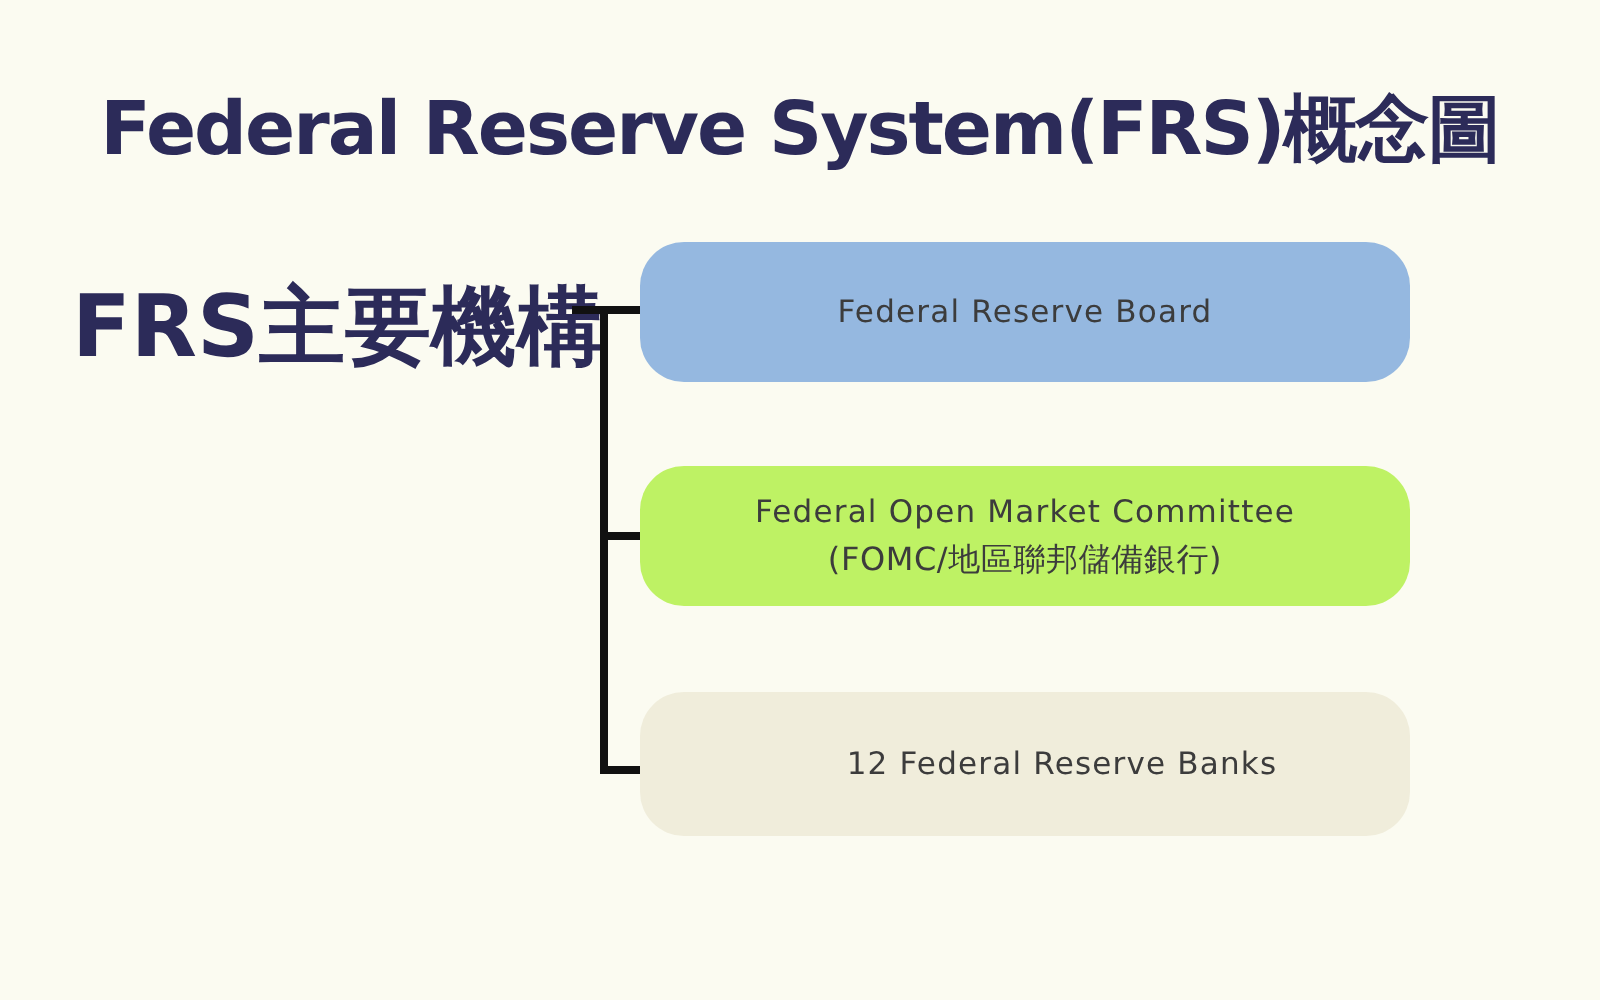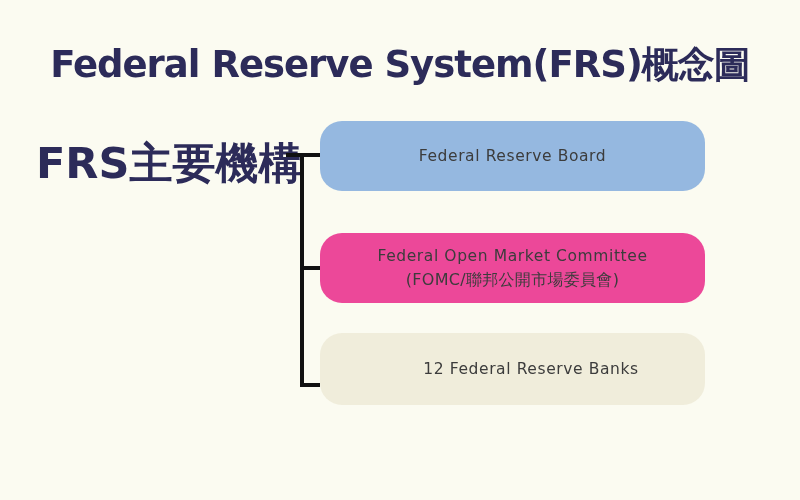--- a/index.html
+++ b/index.html
@@ -54,21 +54,21 @@
     display:flex;
     flex-direction:column;
     justify-content:center;
     align-items:center;
     gap:2px;
     color:var(--node-text);
     text-align:right;
   }
   .node-1{top:121px;height:70px;}
   .node-2{top:233px;height:70px;}
-  .node-3{top:333px;height:72px;padding-left:37px;}
+  .node-3{top:346px;height:72px;padding-left:37px;}
   .node-line1{
     font-size:15.5px;
     letter-spacing:0.6px;
     line-height:21px;
   }
   .node-line2{
     font-size:16px;
     letter-spacing:0.3px;
     line-height:22px;
   }
@@ -84,22 +84,22 @@
 
   <div class="connector branch-top"></div>
   <div class="connector trunk"></div>
   <div class="connector branch-mid"></div>
   <div class="connector branch-bottom"></div>
 
   <div class="node node-1" style="background: rgb(149, 184, 224);">
     <div class="node-line1">Federal Reserve Board</div>
   </div>
 
-  <div class="node node-2" style="background: #ec4899;">
+  <div class="node node-2" style="background: #bef264;">
     <div class="node-line1">Federal Open Market Committee</div>
-    <div class="node-line2">(FOMC/聯邦公開市場委員會)</div>
+    <div class="node-line2">(FOMC/地區聯邦儲備銀行)</div>
   </div>
 
   <div class="node node-3" style="background: rgb(240, 237, 219);">
     <div class="node-line1">12 Federal Reserve Banks</div>
   </div>
 
 </div>
 
 </body></html>

